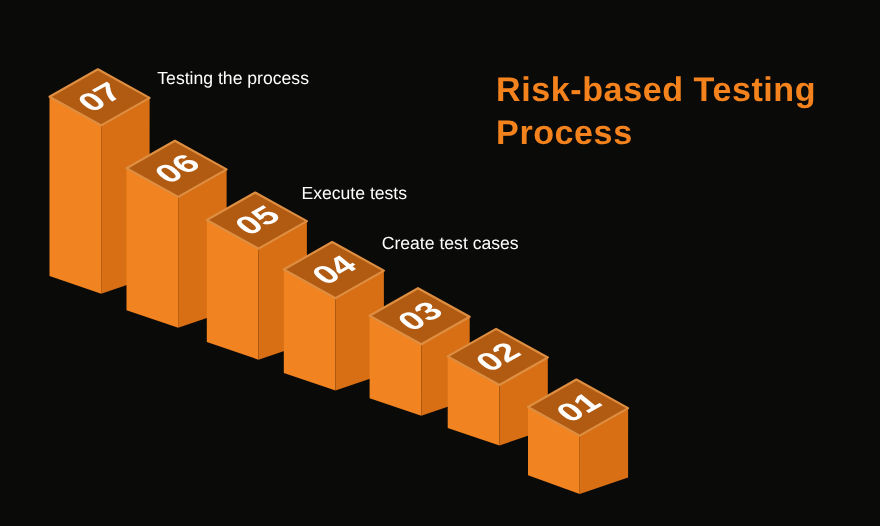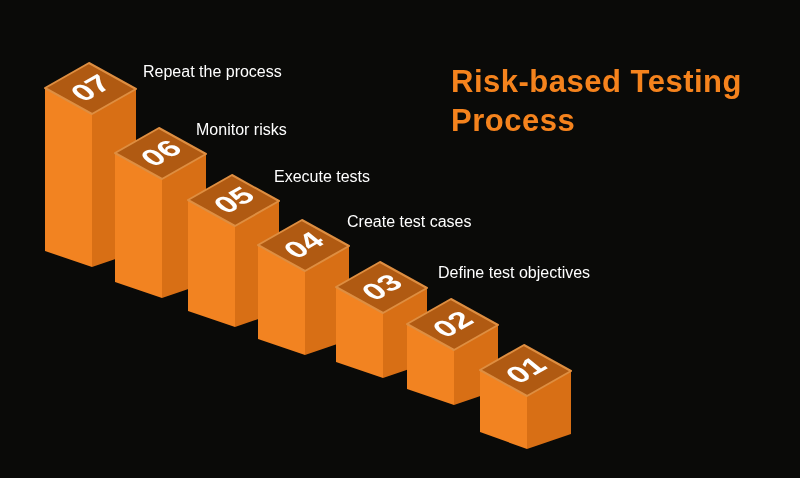--- a/index.html
+++ b/index.html
@@ -100,20 +100,18 @@
     </g>
 
     <g>
       <polygon class="face-front" points="480,370 527,396 527,449 480,432"></polygon>
       <polygon class="face-side" points="527,396 571,371 571,434 527,449"></polygon>
       <polygon class="face-top" points="480,370 524,345 571,371 527,396"></polygon>
       <text class="num" transform="matrix(0.87 -0.494 0.875 0.484 525.5 370.5)">01</text>
     </g>
   </svg>
 
-  <div class="step-label" style="left:143px; top:61px">Repeat the process</div>
-  <div class="step-label" style="left:196px; top:119px">Monitor risks</div>
+  <div class="step-label" style="left:143px; top:61px">Testing the process</div>
   <div class="step-label" style="left:274px; top:166px">Execute tests</div>
   <div class="step-label" style="left:347px; top:211px">Create test cases</div>
-  <div class="step-label" style="left:438px; top:262px">Define test objectives</div>
 
   <div class="title">Risk-based Testing Process</div>
 </div>
 
 </body></html>

